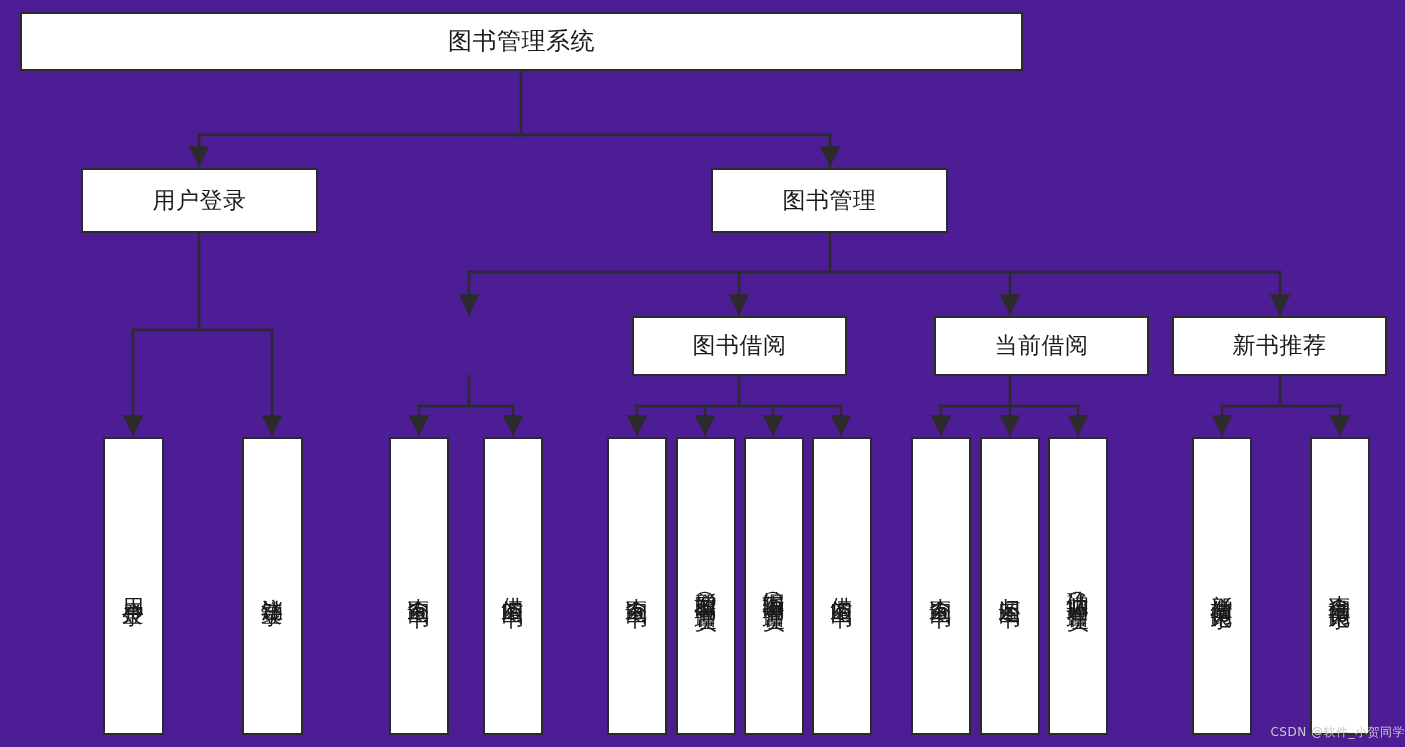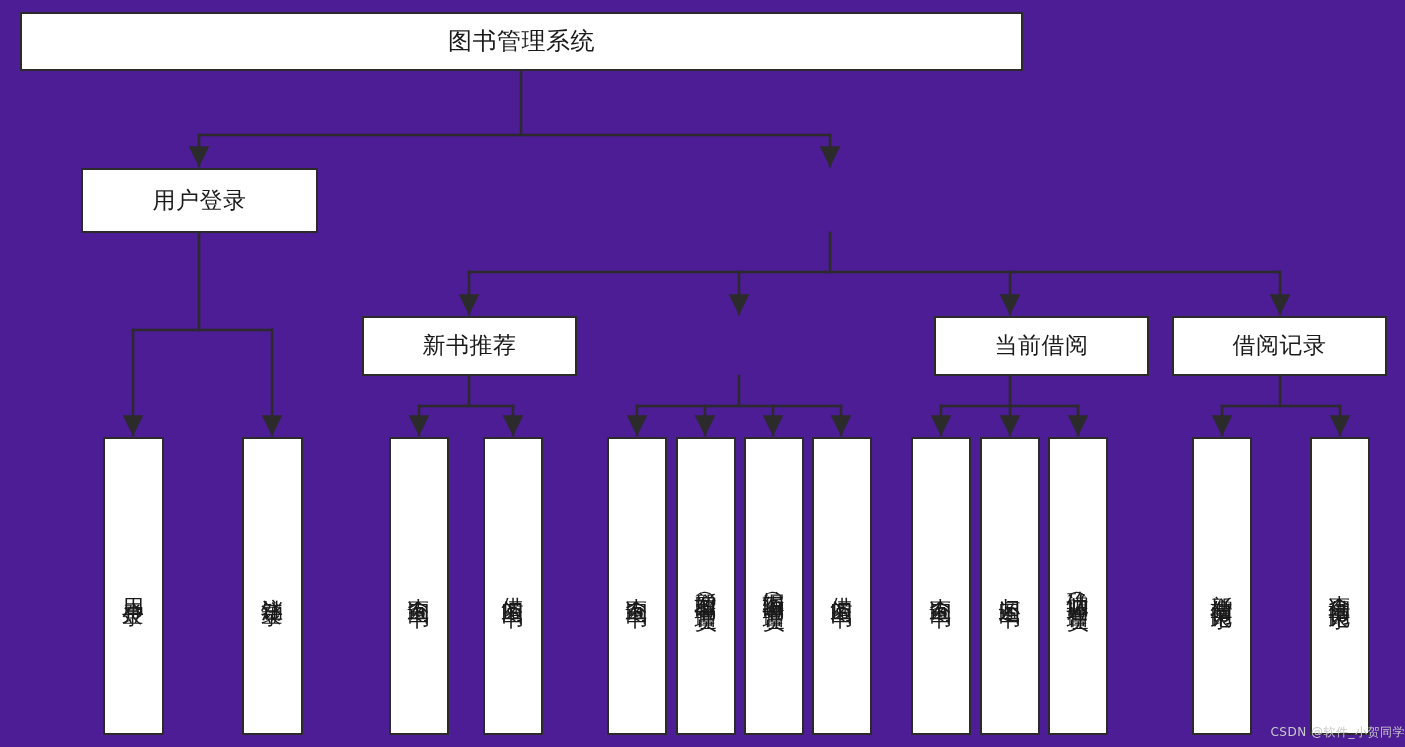--- a/index.html
+++ b/index.html
@@ -131,29 +131,32 @@
     </g>
   </svg>
 
   <div class="node horiz root" style="left:20px; top:12px; width:1003px; height:59px;">
     <span class="lbl">图书管理系统</span>
   </div>
 
   <div class="node horiz" style="left:81px; top:168px; width:237px; height:65px;">
     <span class="lbl">用户登录</span>
   </div>
-
-  <div class="node horiz" style="left:362px; top:316px; width:215px; height:60px;">
-    <span class="lbl">新书推荐</span>
+  <div class="node horiz" style="left:711px; top:168px; width:237px; height:65px;">
+    <span class="lbl">图书管理</span>
+  </div>
+
+  <div class="node horiz" style="left:632px; top:316px; width:215px; height:60px;">
+    <span class="lbl">图书借阅</span>
   </div>
   <div class="node horiz" style="left:934px; top:316px; width:215px; height:60px;">
     <span class="lbl">当前借阅</span>
   </div>
   <div class="node horiz" style="left:1172px; top:316px; width:215px; height:60px;">
-    <span class="lbl">借阅记录</span>
+    <span class="lbl">新书推荐</span>
   </div>
 
   <div class="node vert" style="left:103px; top:437px; width:61px; height:298px;">
     <span class="lbl">用户登录</span>
   </div>
   <div class="node vert" style="left:242px; top:437px; width:61px; height:298px;">
     <span class="lbl">注销登录</span>
   </div>
 
   <div class="node vert" style="left:389px; top:437px; width:60px; height:298px;">

